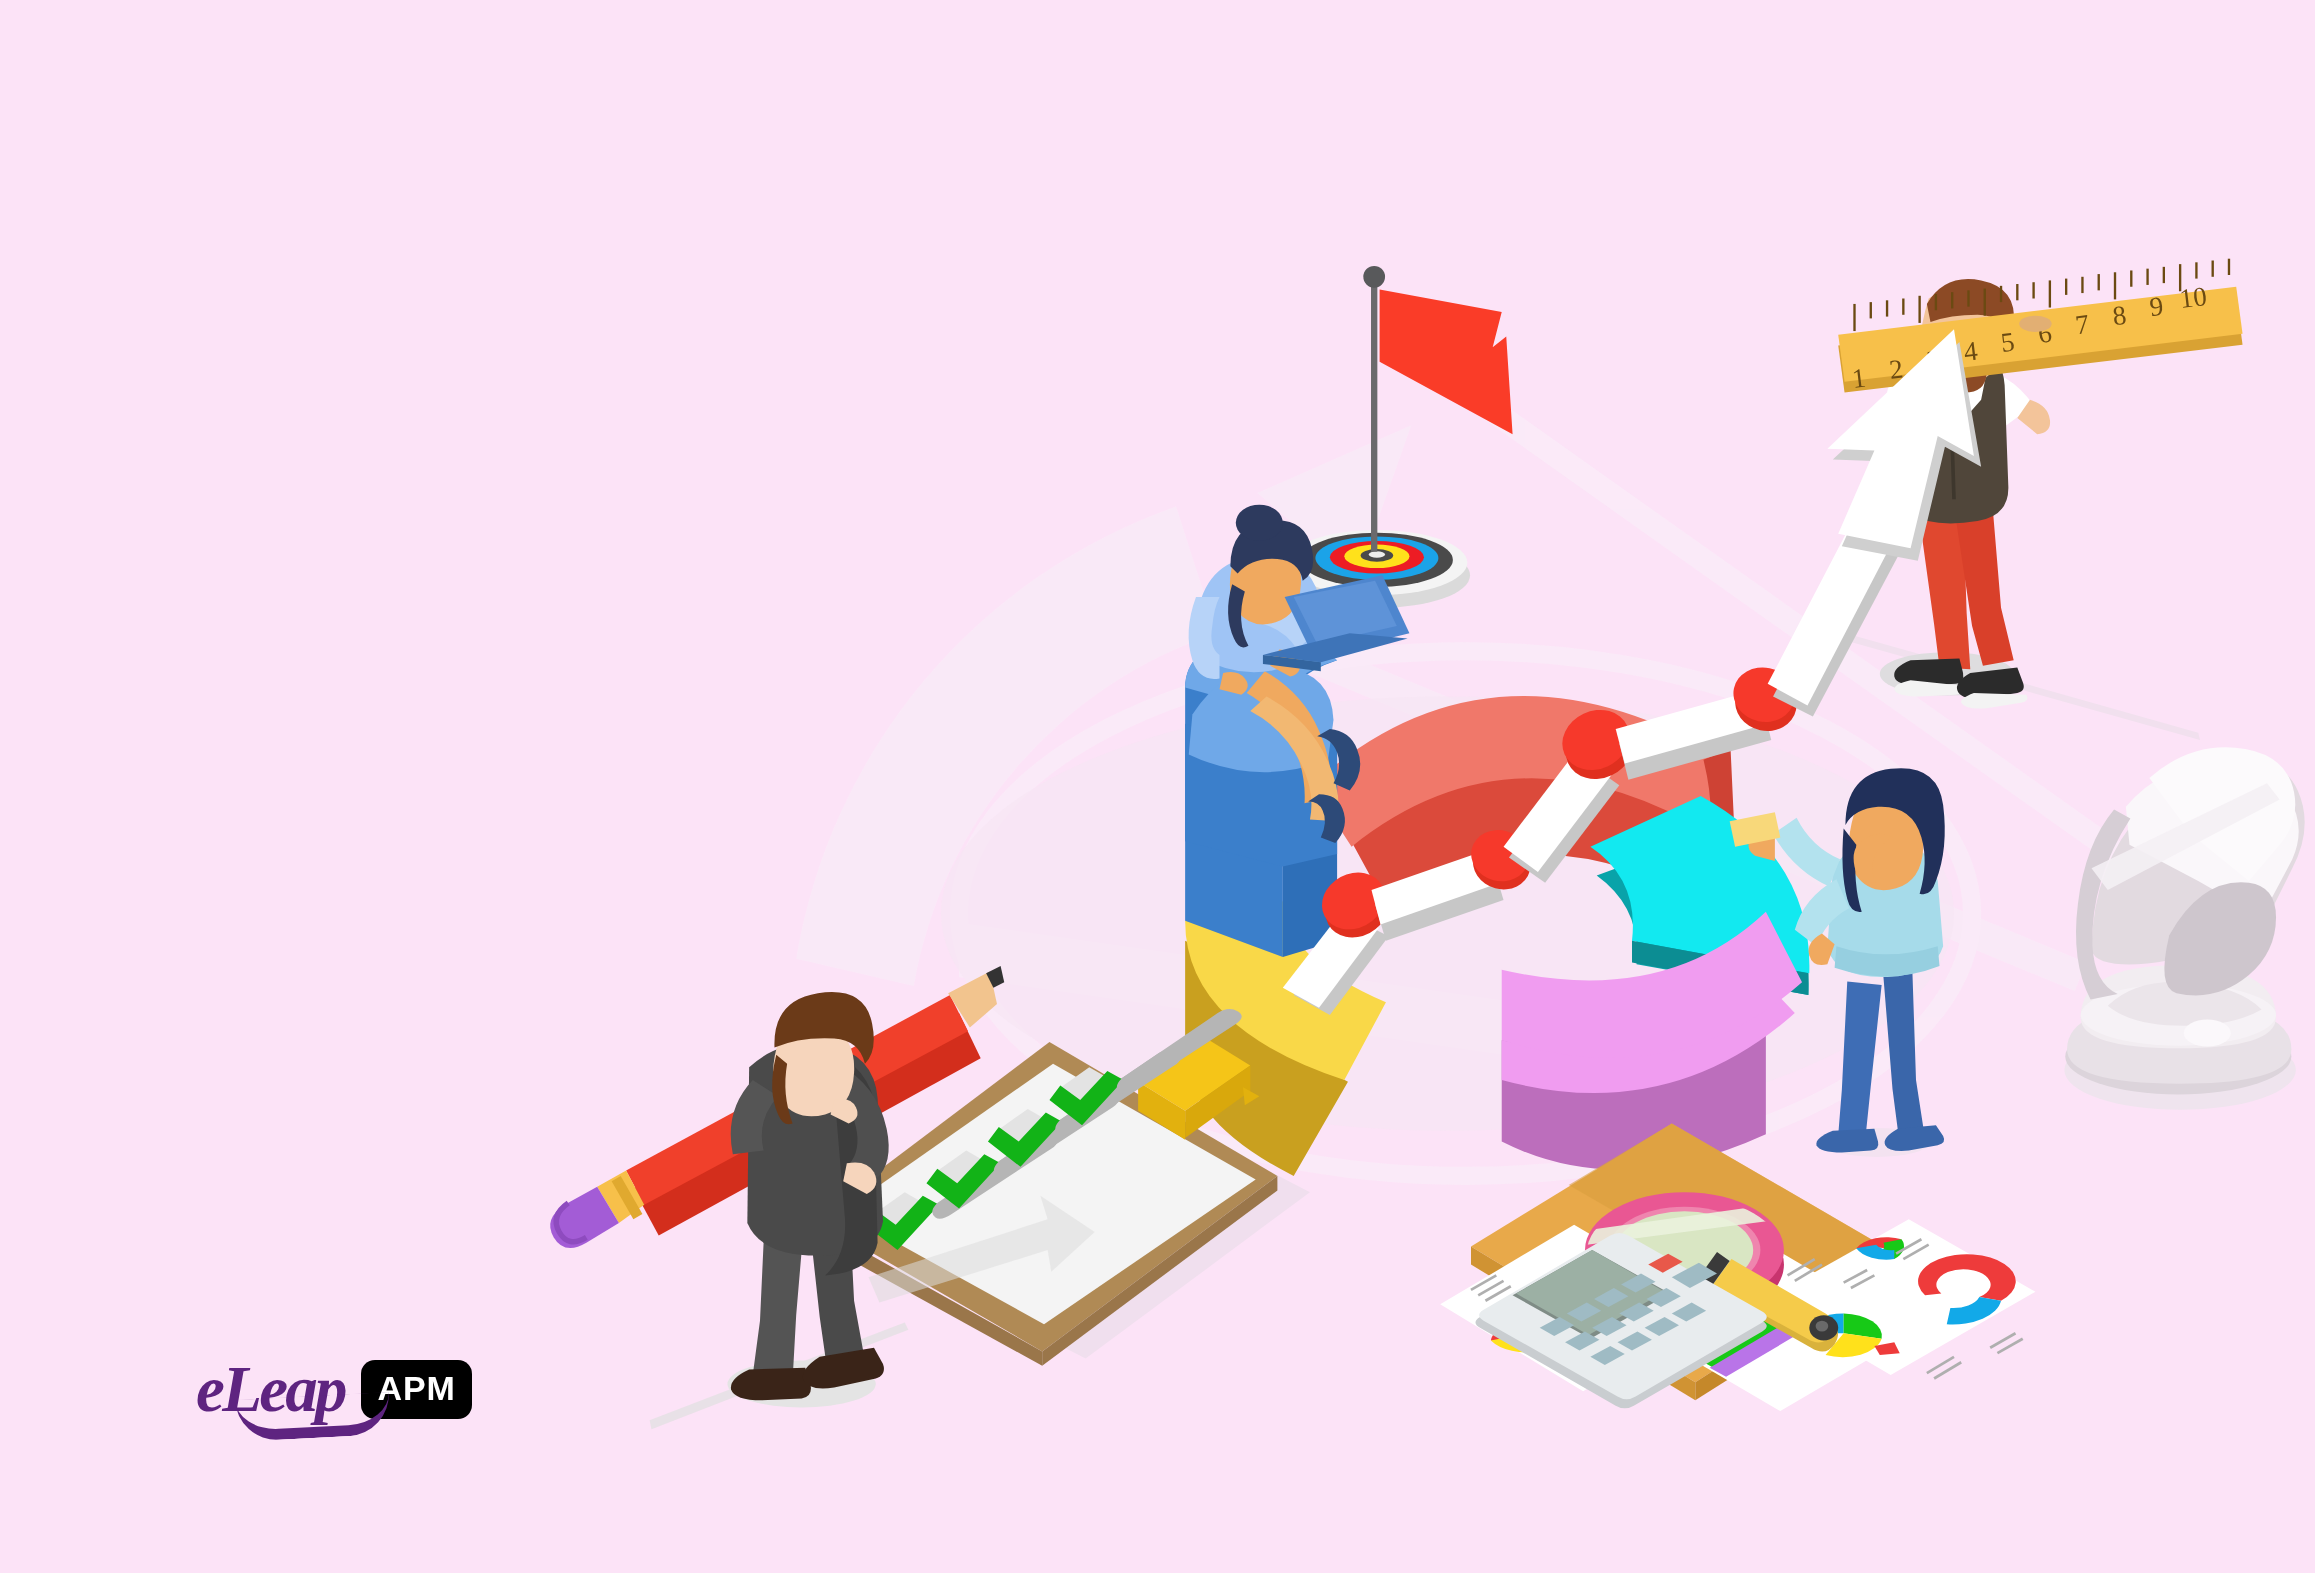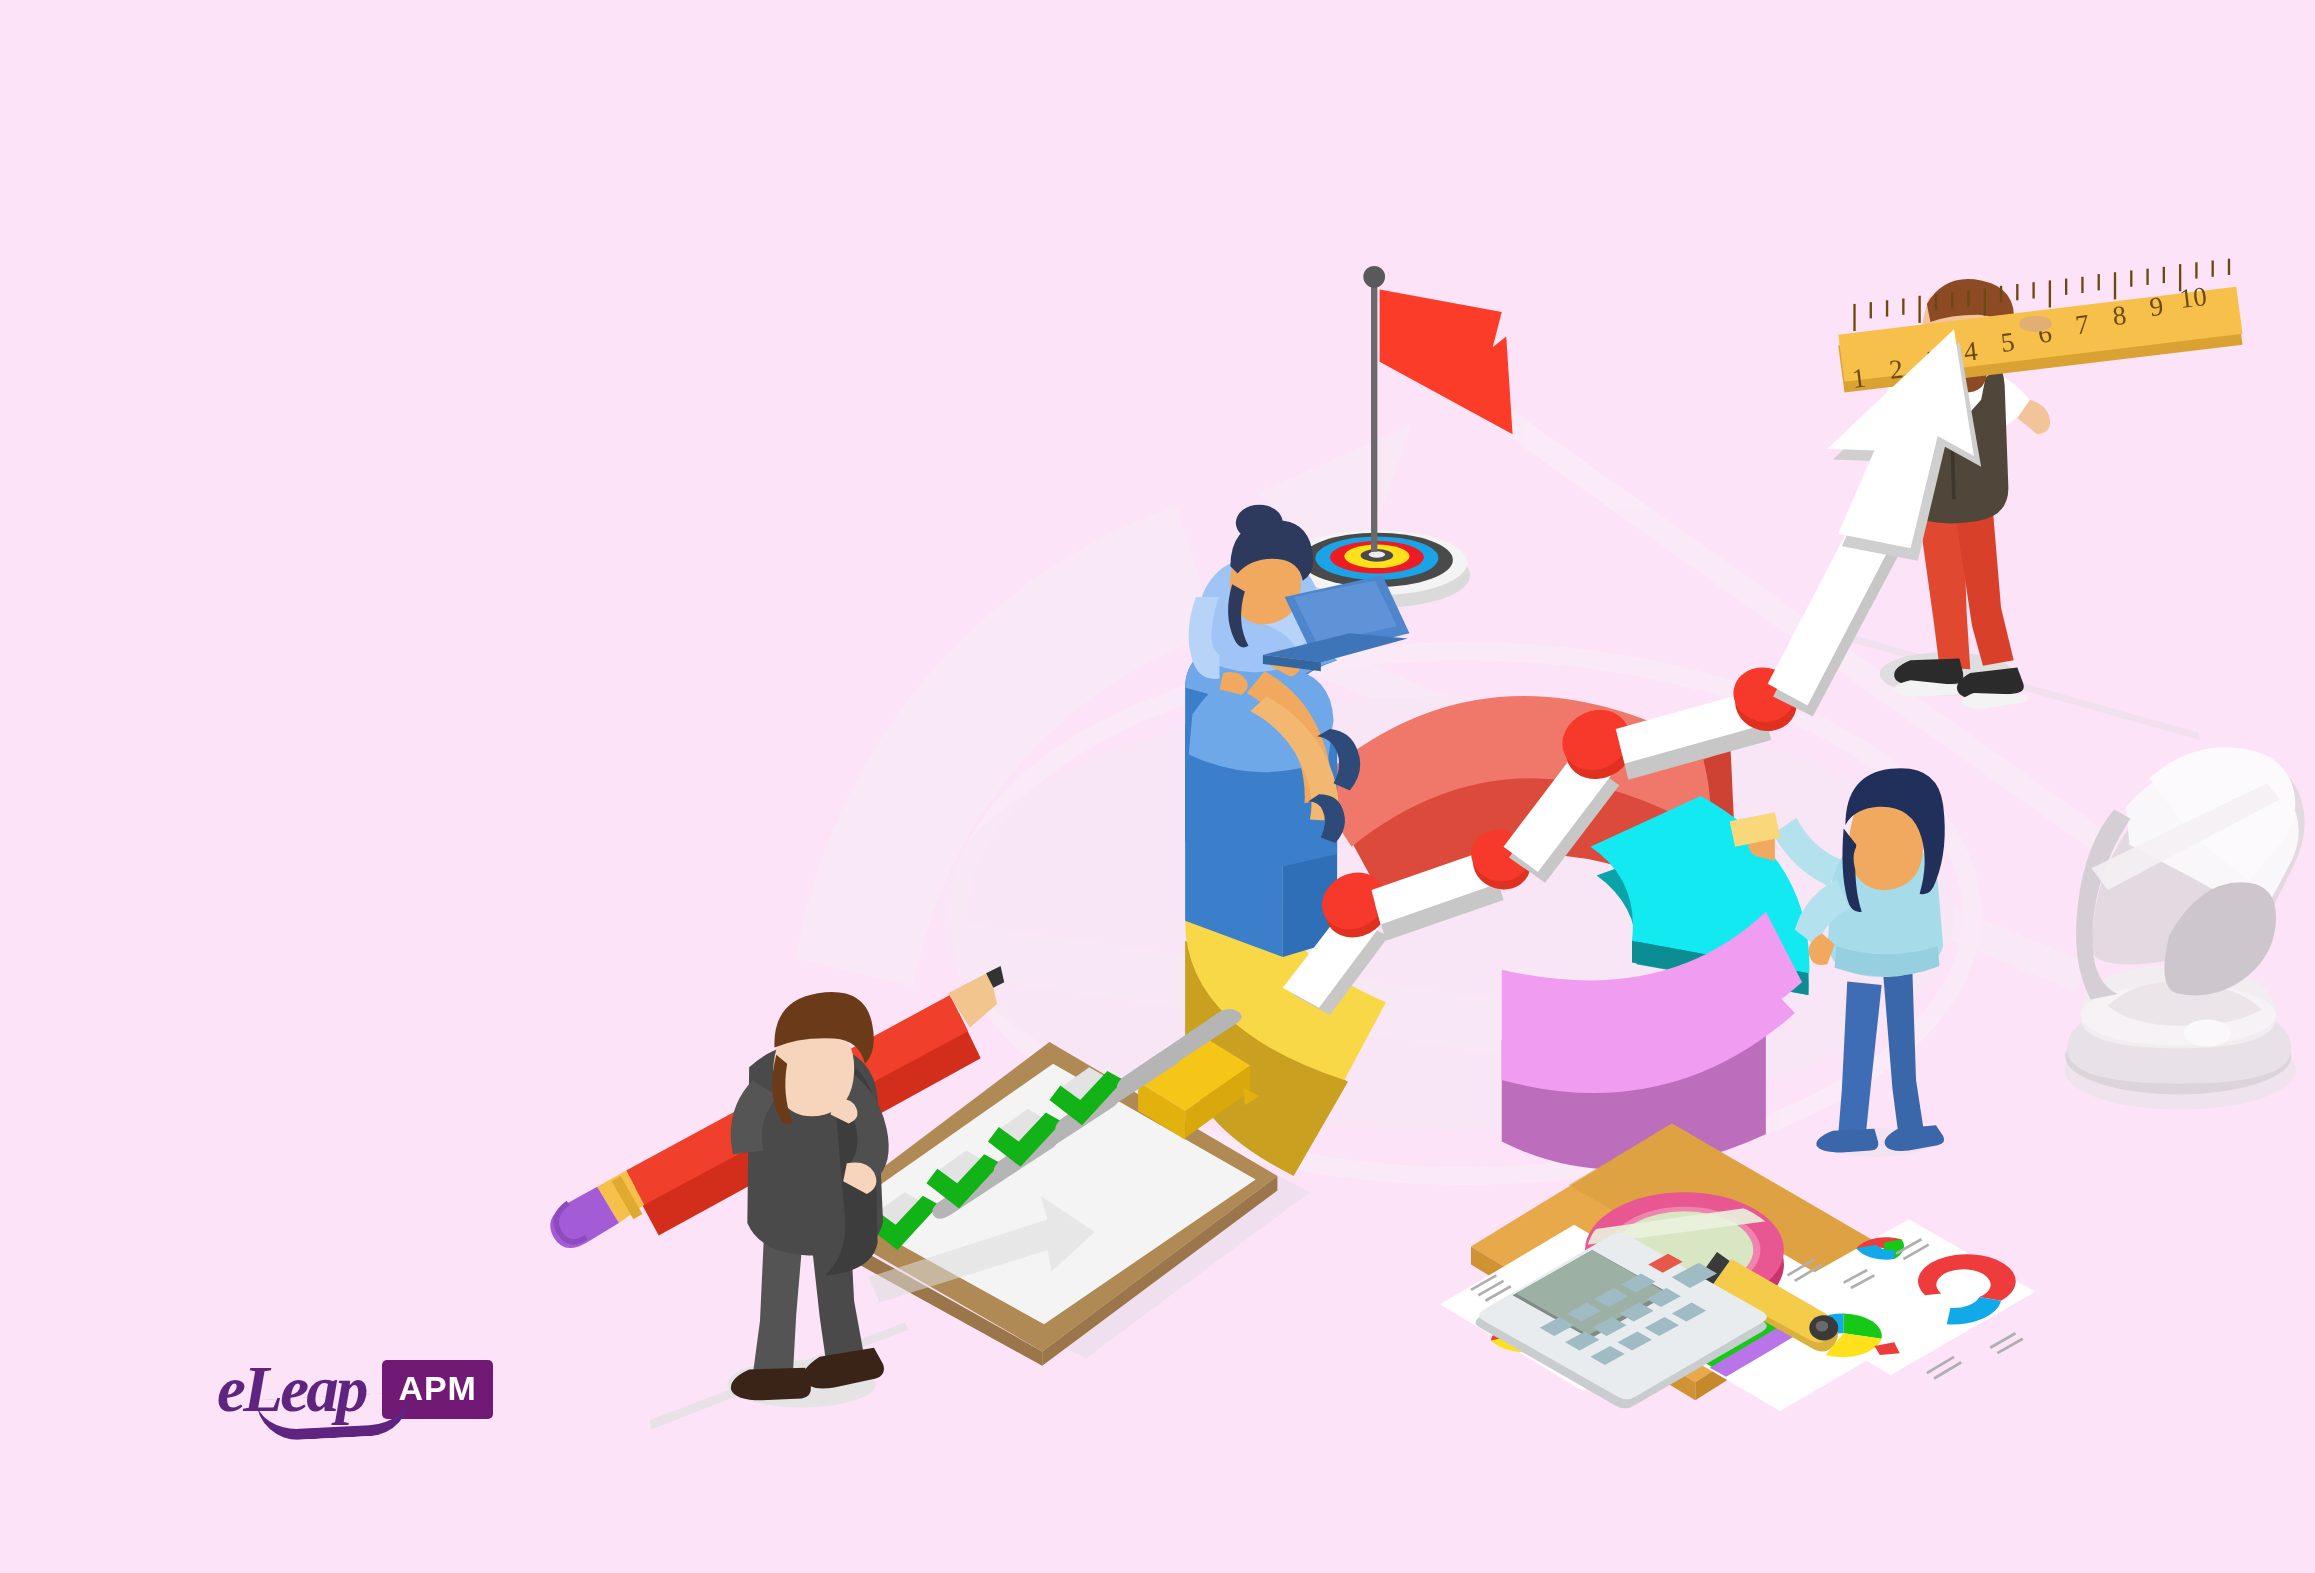--- a/index.html
+++ b/index.html
@@ -27,41 +27,41 @@
     color:#5C2170;
     white-space:nowrap;
     margin:0;
     font-stretch:condensed;
     transform:scaleX(0.97);
     transform-origin:left center;
   }
 
   
   .logo-block{
-    position:absolute;left:217px;top:1357px;
+    position:absolute;left:196px;top:1357px;
     display:flex;align-items:center;gap:16.3px;z-index:40;
   }
   .logo-word{
     font-family:"Liberation Serif", serif;
     font-style:italic;font-weight:700;
     font-size:65px;line-height:65px;
     color:#5E2480;letter-spacing:-2.7px;
     position:relative;padding-bottom:5.4px;
   }
   .logo-swash{
     position:absolute;left:40px;bottom:-11px;width:154px;height:31px;
     border-bottom:11.8px solid #5E2480;
     border-radius:0 0 81px 81px;
     transform:rotate(-3deg);
   }
   .logo-badge{
-    background:#701a75;color:#FFFFFF;
+    background:#000000;color:#FFFFFF;
     font-family:"Liberation Sans", sans-serif;
     font-weight:700;font-size:34px;letter-spacing:0.9px;
-    padding:9px 16.3px 11px 16.3px;border-radius:5px;
+    padding:9px 16.3px 11px 16.3px;border-radius:14px;
     margin-bottom:5.4px;
   }
 </style>
 </head>
 <body>
 
 <div id="stage">
 
   <svg id="art" viewBox="0 0 2560 1739" xmlns="http://www.w3.org/2000/svg">
     <defs>

